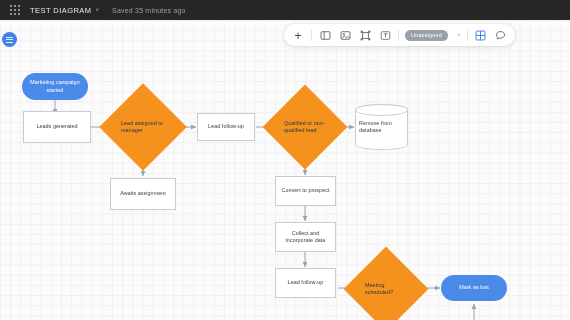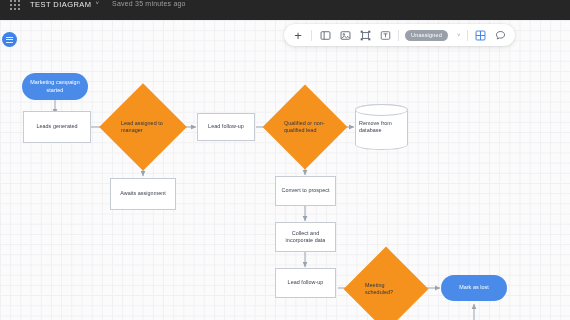--- a/index.html
+++ b/index.html
@@ -8,21 +8,21 @@
     overflow: hidden;
     font-family: "Liberation Sans", sans-serif;
     background: #ffffff;
   }
 
   
   .topbar {
     position: absolute; top: 0; left: 0;
     width: 570px; height: 20px;
     background: #262626;
-    display: flex; 
+    display: flex; align-items: center;
     padding: 0 8px;
     z-index: 40;
   }
   .grid-dots {
     width: 11px; height: 11px;
     display: grid;
     grid-template-columns: repeat(3, 1fr);
     grid-template-rows: repeat(3, 1fr);
     gap: 1px;
     margin-right: 9px;

